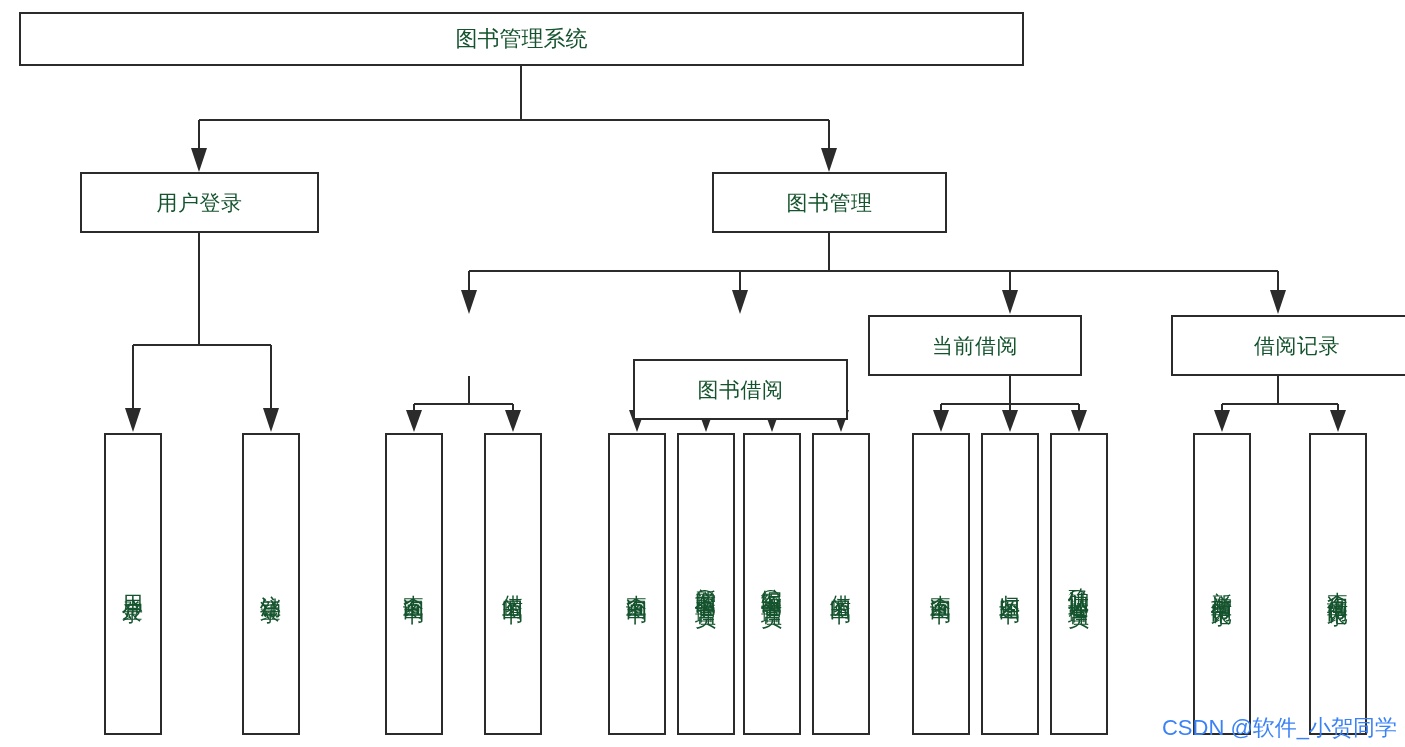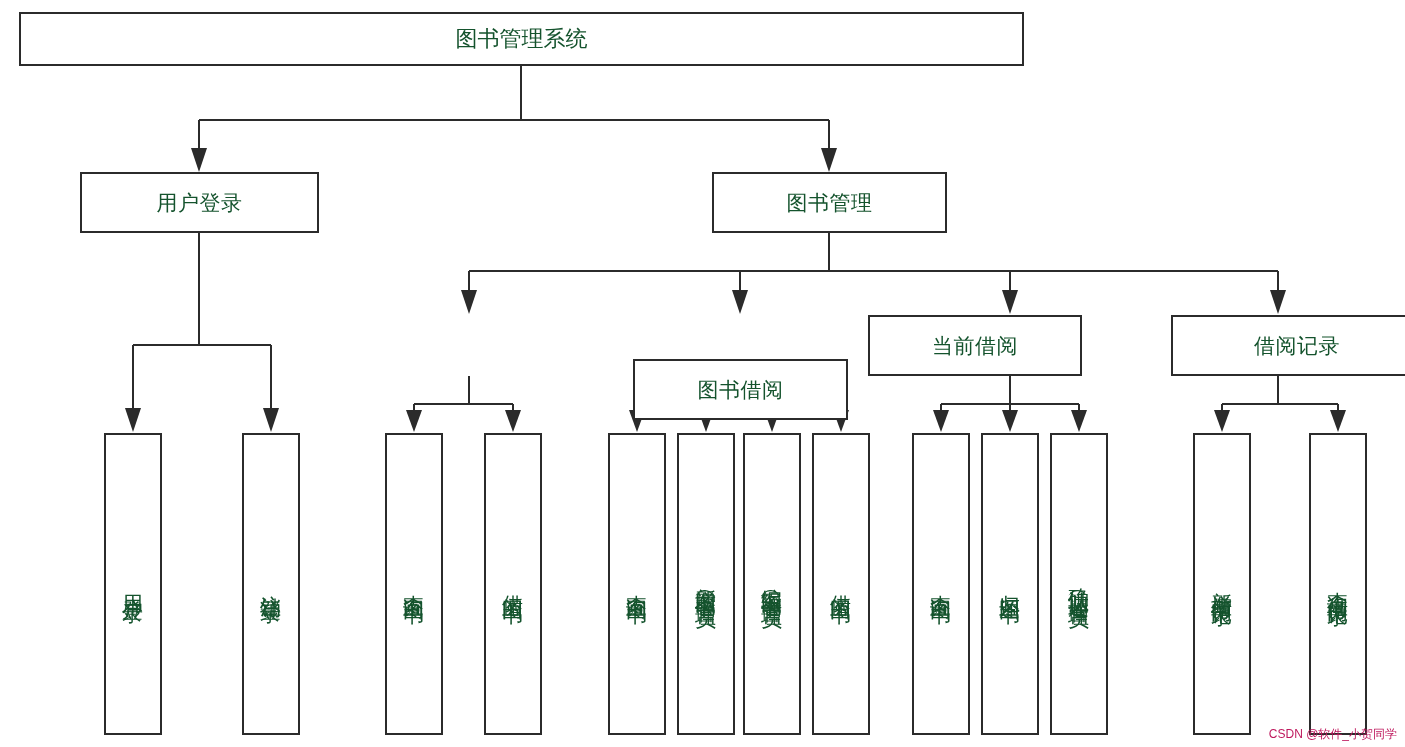--- a/index.html
+++ b/index.html
@@ -61,22 +61,22 @@
     stroke-width: 2;
     fill: none;
   }
   #links polygon {
     fill: #2b2b2b;
   }
   .watermark {
     position: absolute;
     right: 8px;
     bottom: 4px;
-    font-size: 12px;
-    color: #be185d;
+    font-size: 22px;
+    color: #3b82f6;
     white-space: nowrap;
     margin-left: 21px;
   }
 </style>
 </head>
 <body>
 
 <div id="diagram-root">
 
   <svg id="links" viewBox="0 0 1405 747">

